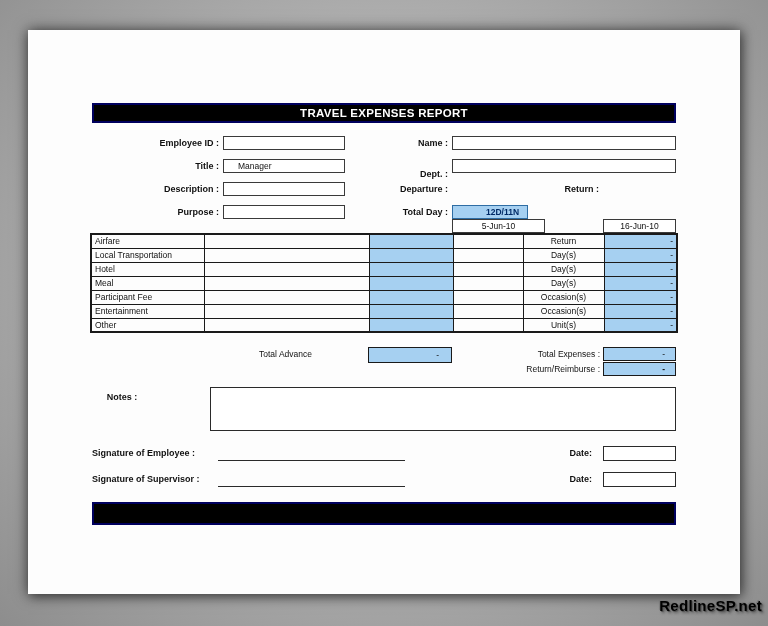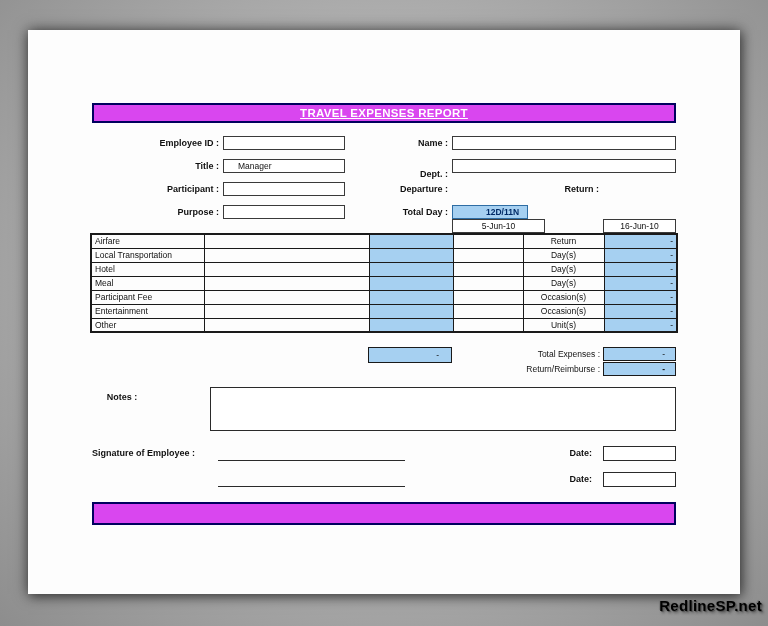--- a/index.html
+++ b/index.html
@@ -13,23 +13,22 @@
   .page {
     position: absolute;
     left: 28px; top: 30px;
     width: 712px; height: 564px;
     background: #fdfdfd;
     box-shadow: 0 0 14px rgba(0,0,0,0.55), 2px 3px 10px rgba(0,0,0,0.35);
   }
   .banner, .bottom-bar {
     position: absolute;
     left: 64px; width: 584px;
-    background: #d946ef;
+    background: #000000;
     border: 2px solid #00005e;
-    text-decoration: underline;
   }
   .banner { top: 73px; height: 20px; color: #ffffff; font-size: 11.5px; font-weight: bold;
             text-align: center; line-height: 16px; letter-spacing: 0.3px; }
   .bottom-bar { top: 472px; height: 23px; }
   .lbl {
     position: absolute;
     height: 14px; line-height: 14px;
     font-size: 9px; font-weight: bold; color: #111;
     text-align: right;
   }
@@ -112,21 +111,21 @@
   <div class="lbl" style="left:64px; top:106px; width:127px;">Employee ID :</div>
   <div class="box padded" style="left:195px; top:106px; width:122px;"></div>
   <div class="lbl" style="left:330px; top:106px; width:90px;">Name :</div>
   <div class="box padded" style="left:424px; top:106px; width:224px;"></div>
 
   <div class="lbl" style="left:64px; top:129px; width:127px;">Title :</div>
   <div class="box padded" style="left:195px; top:129px; width:122px;">Manager</div>
   <div class="lbl" style="left:330px; top:129px; width:90px;margin-top:8px;">Dept. :</div>
   <div class="box padded" style="left:424px; top:129px; width:224px;"></div>
 
-  <div class="lbl" style="left:64px; top:152px; width:127px;">Participant :</div>
+  <div class="lbl" style="left:64px; top:152px; width:127px;">Description :</div>
   <div class="box padded" style="left:195px; top:152px; width:122px;"></div>
   <div class="lbl" style="left:330px; top:152px; width:90px;">Departure :</div>
   <div class="box center" style="left:424px; top:152px; width:93px;">5-Jun-10</div>
   <div class="lbl" style="left:505px; top:152px; width:66px;">Return :</div>
   <div class="box center" style="left:575px; top:152px; width:73px;">16-Jun-10</div>
 
   <div class="lbl" style="left:64px; top:175px; width:127px;">Purpose :</div>
   <div class="box padded" style="left:195px; top:175px; width:122px;"></div>
   <div class="lbl" style="left:330px; top:175px; width:90px;">Total Day :</div>
   <div class="bluecell" style="left:424px; top:175px; width:76px;padding-left:25px;">12D/11N</div>
@@ -193,34 +192,36 @@
       <td>Other</td>
       <td></td>
       <td class="advance"></td>
       <td></td>
       <td style="text-align:center">Unit(s)</td>
       <td class="realization">-</td>
     </tr>
   </tbody>
     </table>
 
+  <div class="tot-lbl" style="left:175px; top:317px; width:165px; text-align:center;">Total Advance</div>
   <div class="tot-cell" style="left:340px; top:317px;">-</div>
   <div class="tot-lbl" style="left:430px; top:317px; width:142px; text-align:right;">Total Expenses :</div>
   <div class="rz-cell" style="top:317px;">-</div>
   <div class="tot-lbl" style="left:430px; top:332px; width:142px; text-align:right;">Return/Reimburse :</div>
   <div class="rz-cell strong" style="top:332px;">-</div>
 
   <div class="lbl" style="left:64px; top:360px; width:60px; text-align:center;">Notes :</div>
   <div class="notes-box"></div>
 
   <div class="lbl" style="left:64px; top:416px; width:160px; text-align:left;">Signature of Employee :</div>
   <div class="sig-line" style="left:190px; top:430px;"></div>
   <div class="lbl" style="left:500px; top:416px; width:64px;">Date:</div>
   <div class="date-box" style="top:416px;"></div>
 
+  <div class="lbl" style="left:64px; top:442px; width:160px; text-align:left;">Signature of Supervisor :</div>
   <div class="sig-line" style="left:190px; top:456px;"></div>
   <div class="lbl" style="left:500px; top:442px; width:64px;">Date:</div>
   <div class="date-box" style="top:442px;"></div>
 
   <div class="bottom-bar"></div>
 </div>
 
 <div class="watermark">RedlineSP.net</div>
 
 </body></html>

